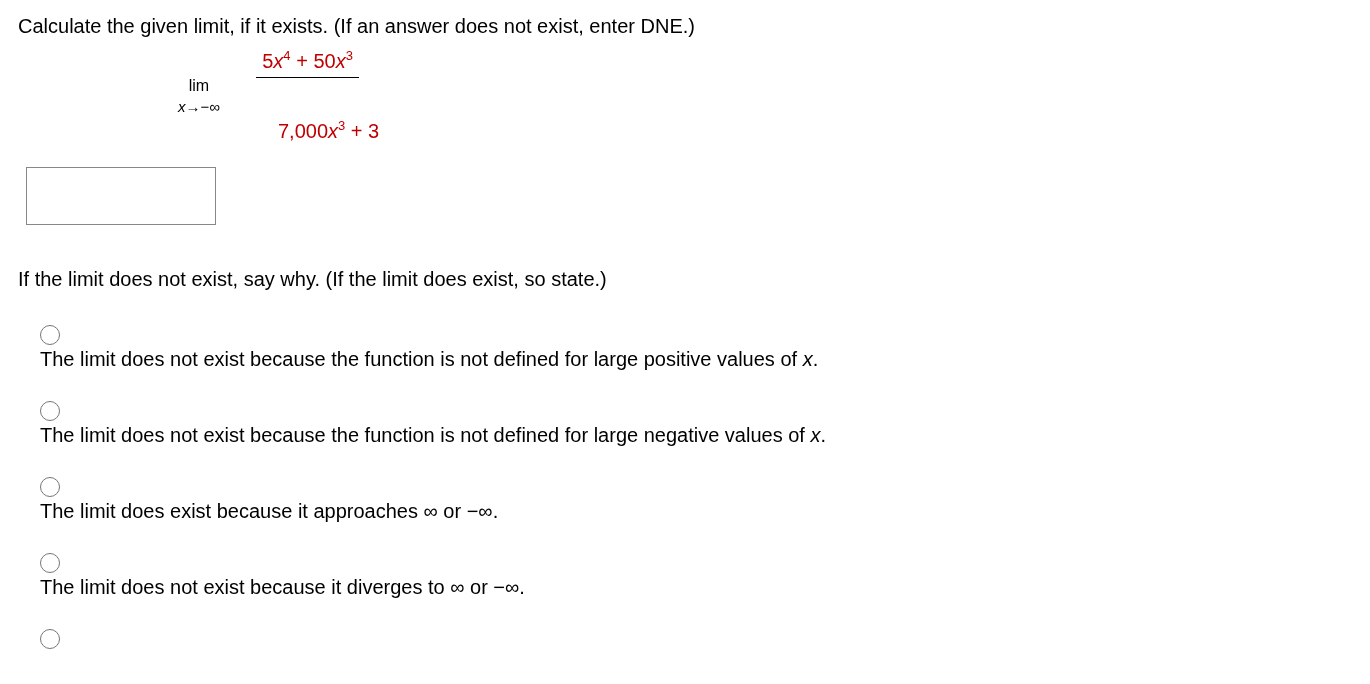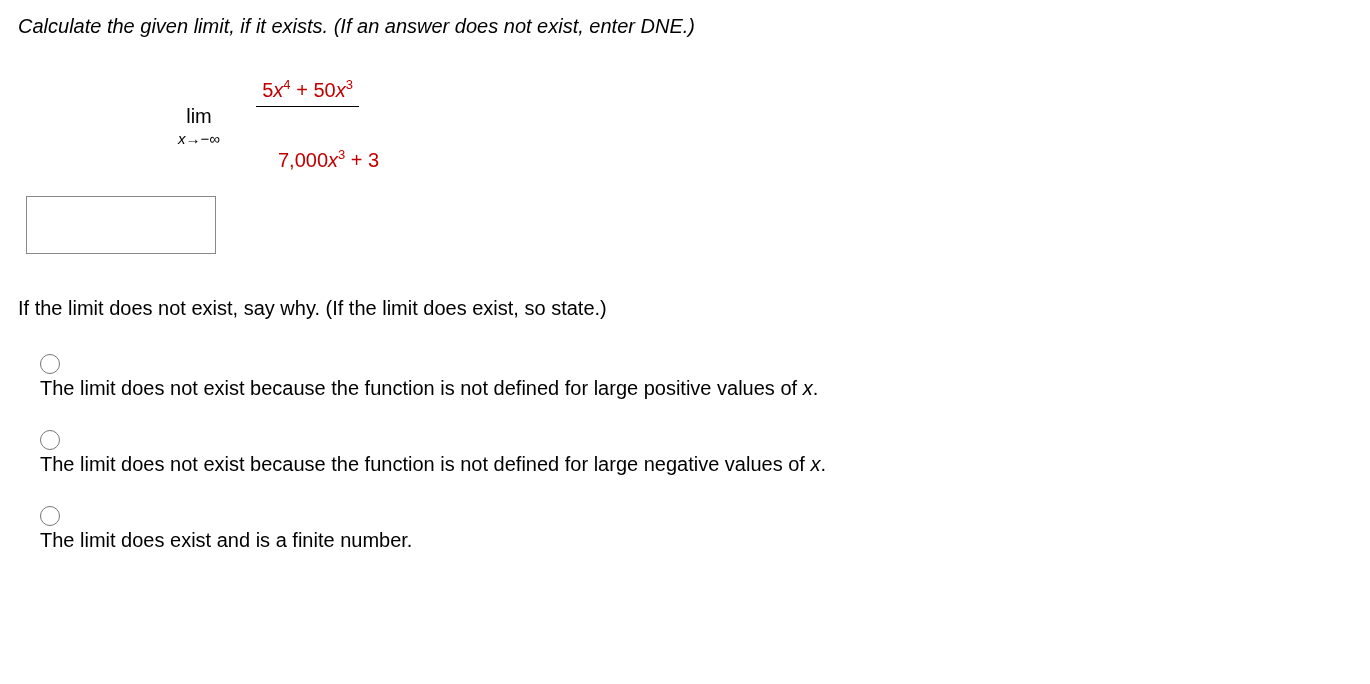--- a/index.html
+++ b/index.html
@@ -9,38 +9,37 @@
     }
     body {
       font-family: Verdana, Geneva, sans-serif;
       font-size: 20px;
       color: #000;
       padding: 12px 18px;
       background: #fff;
       line-height: 1.4;
     }
     .question-text {
-      margin-bottom: 36px;
-      font-style: italic;
+      margin-bottom: 7px;
     }
     .limit-expr {
       display: flex;
       align-items: center;
       margin-left: 160px;
       margin-bottom: 22px;
       font-family: Verdana, Geneva, sans-serif;
     }
     .lim-part {
       display: flex;
       flex-direction: column;
       align-items: center;
       margin-right: 10px;
     }
     .lim-top {
-      font-size: 20px;
+      font-size: 16px;
     }
     .lim-bottom {
       font-size: 15px;
       margin-top: -2px;
     }
     .fraction {
       display: inline-flex;
       flex-direction: column;
       align-items: center;
       gap: 37px;
@@ -128,15 +127,22 @@
   <label class="option-row">
     <input type="radio" name="reason" style="">
     <span class="option-label"><span>The limit does not exist because the function is not defined for large positive values of</span> <span class="italx">x</span>.</span>
   </label>
   <label class="option-row">
     <input type="radio" name="reason" style="">
     <span class="option-label"><span>The limit does not exist because the function is not defined for large negative values of</span> <span class="italx">x</span>.</span>
   </label>
   <label class="option-row">
     <input type="radio" name="reason" style="">
-    <span class="option-label">The limit does exist and is a finite number.</span>
+    <span class="option-label">The limit does exist because it approaches ∞ or −∞.</span>
+  </label>
+  <label class="option-row">
+    <input type="radio" name="reason" style="">
+    <span class="option-label">The limit does not exist because it diverges to ∞ or −∞.</span>
+  </label>
+  <label class="option-row">
+    <input type="radio" name="reason" style="">
   </label>
 </div>
 
 </body></html>

